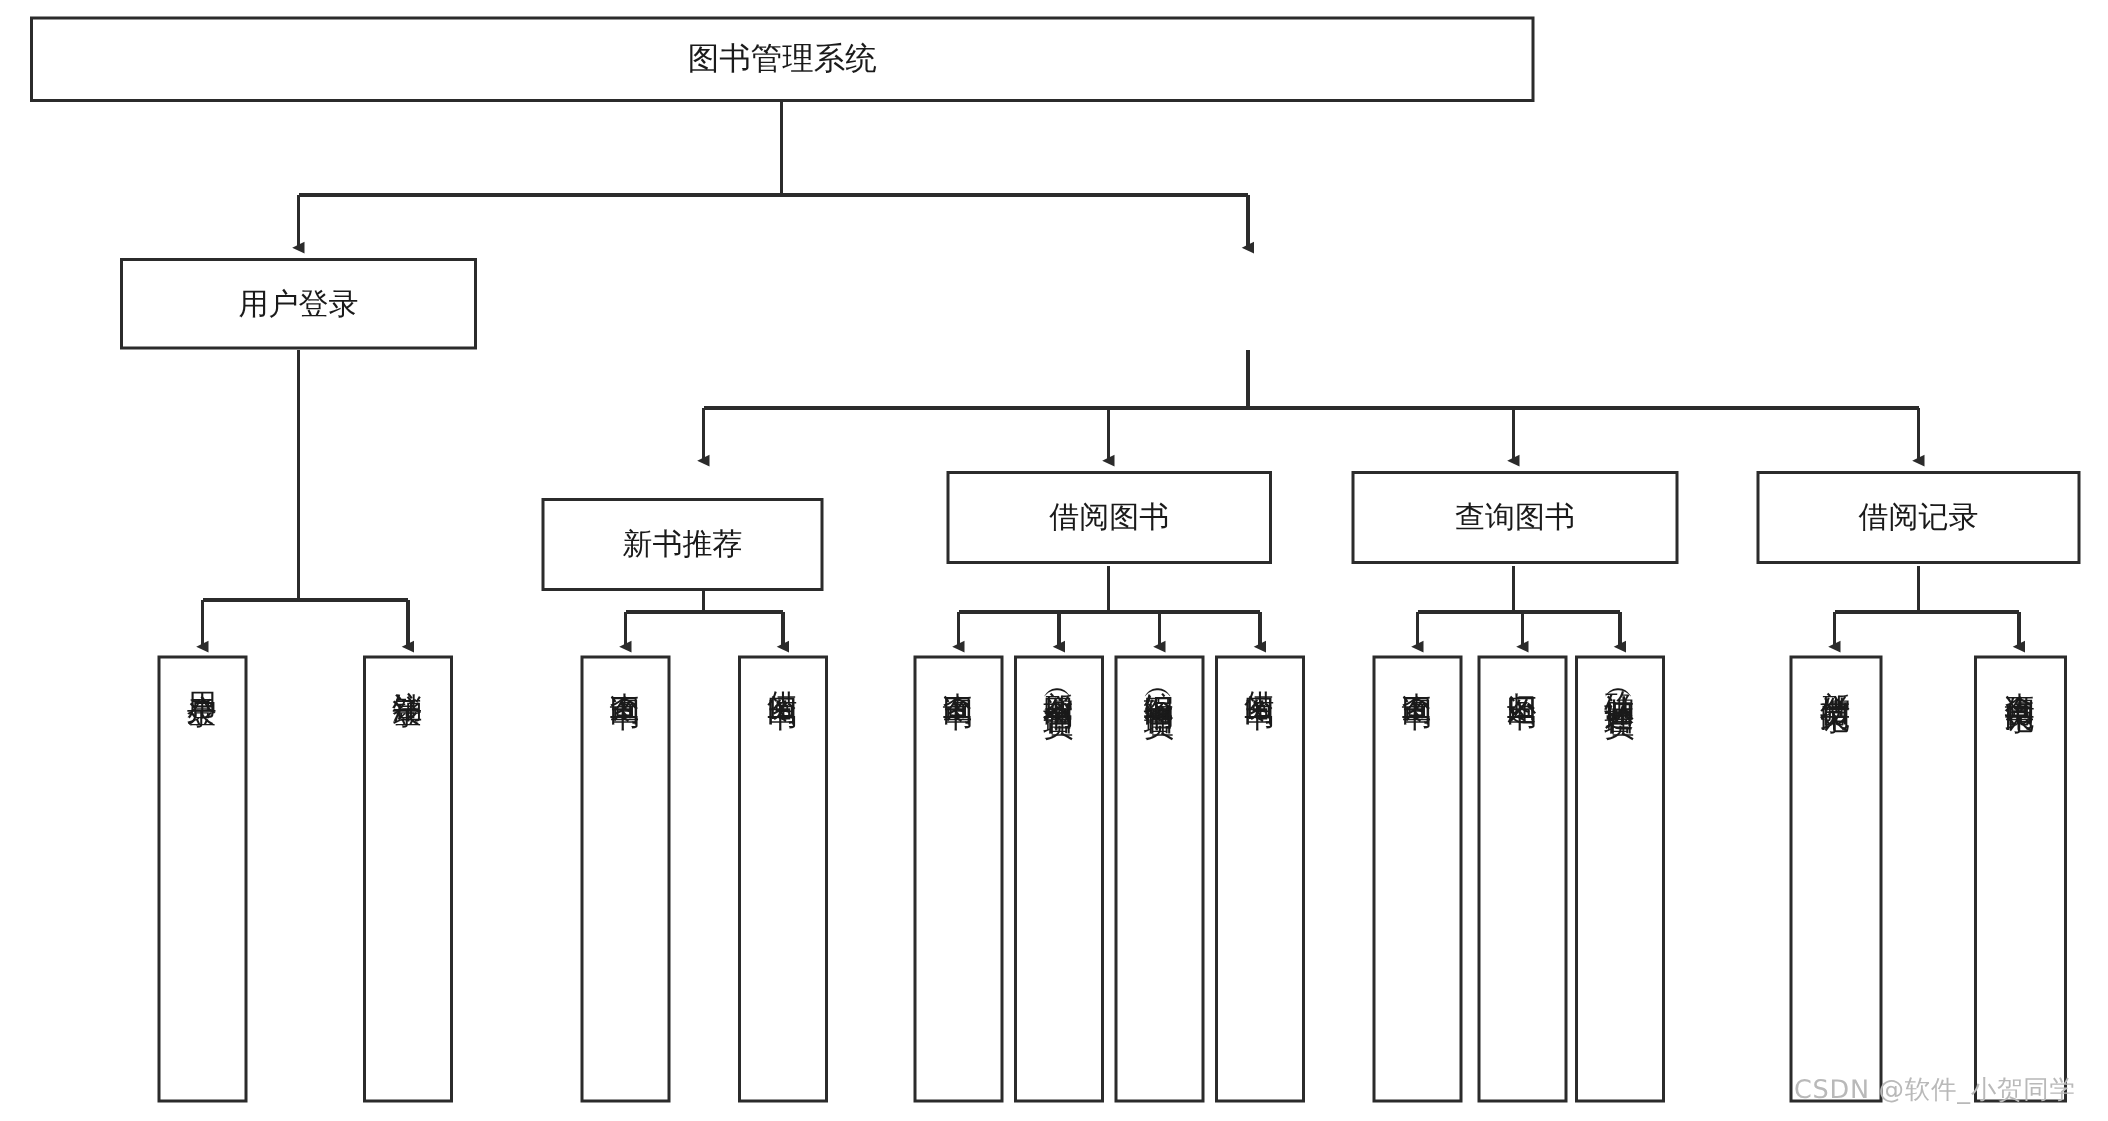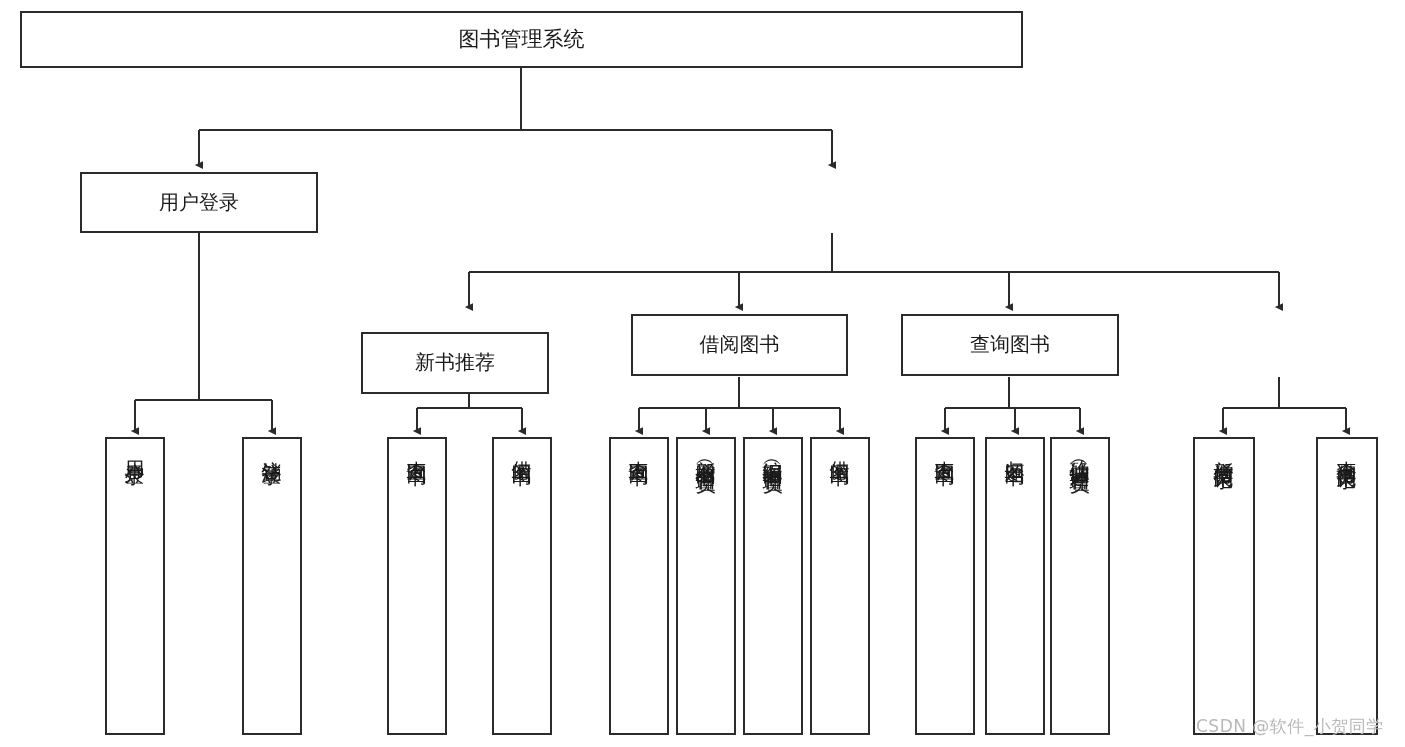--- a/index.html
+++ b/index.html
@@ -131,20 +131,23 @@
 
   <div class="node-box lvl2" style="left:361px; top:332px; width:188px; height:62px;">
     <span class="node-label">新书推荐</span>
   </div>
   <div class="node-box lvl2" style="left:631px; top:314px; width:217px; height:62px;">
     <span class="node-label">借阅图书</span>
   </div>
   <div class="node-box lvl2" style="left:901px; top:314px; width:218px; height:62px;">
     <span class="node-label">查询图书</span>
   </div>
+  <div class="node-box lvl2" style="left:1171px; top:314px; width:216px; height:62px;">
+    <span class="node-label">借阅记录</span>
+  </div>
 
   <div class="node-box leaf" style="left:105px; top:437px; width:60px; height:298px;">
     <span class="node-label">用户登录</span>
   </div>
   <div class="node-box leaf" style="left:242px; top:437px; width:60px; height:298px;">
     <span class="node-label">注销登录</span>
   </div>
 
   <div class="node-box leaf" style="left:387px; top:437px; width:60px; height:298px;">
     <span class="node-label">查询图书</span>

